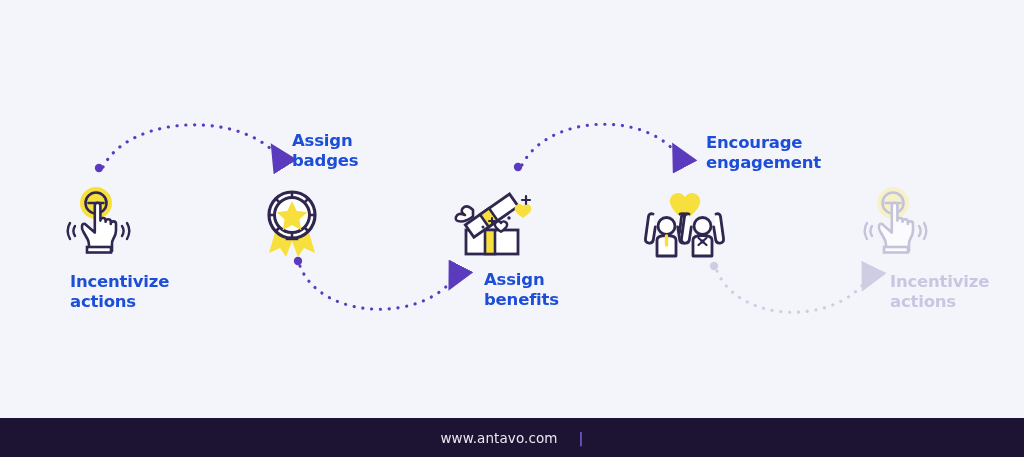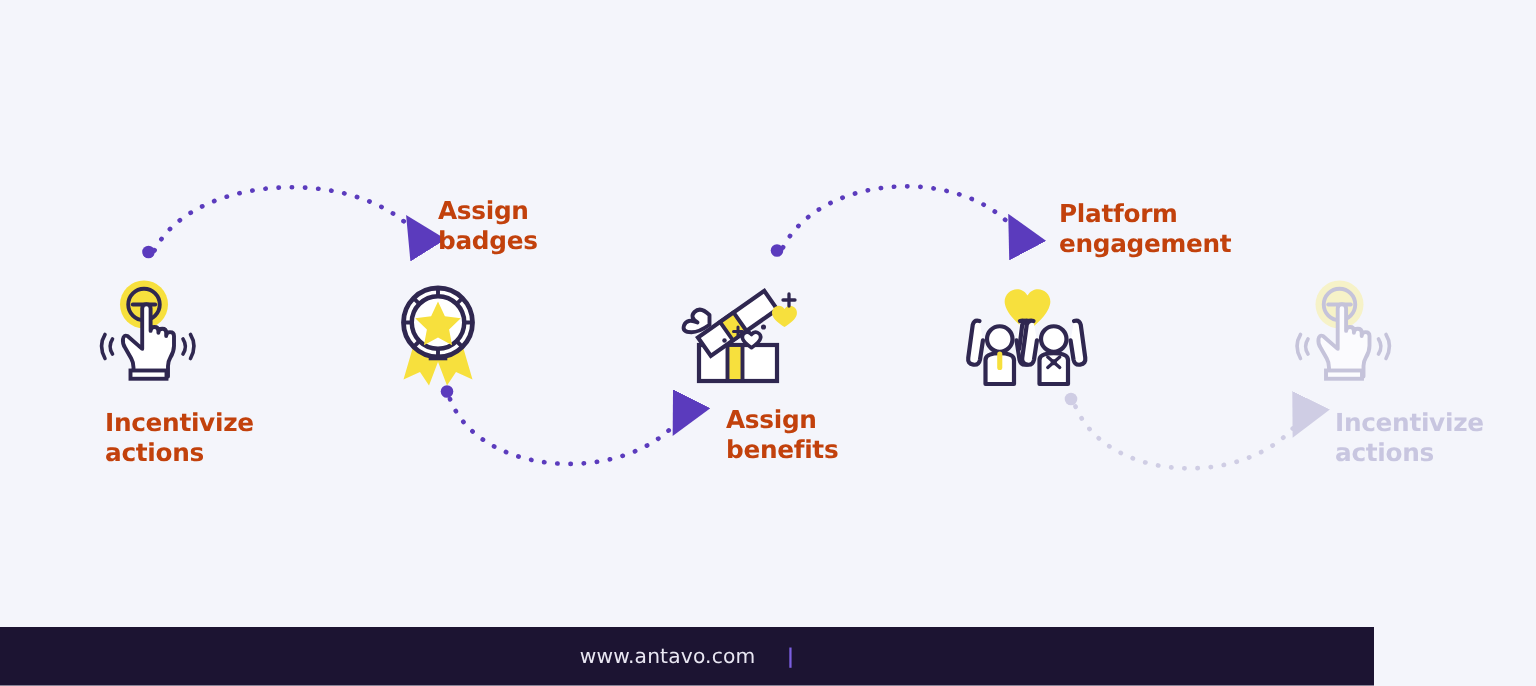--- a/index.html
+++ b/index.html
@@ -39,31 +39,31 @@
     width: 80px;
     height: 80px;
   }
   .step-label {
     position: absolute;
     font-family: "DejaVu Sans", "Liberation Sans", sans-serif;
     font-weight: bold;
     font-size: 16.5px;
     line-height: 20px;
     letter-spacing: -0.2px;
-    color: #c2410c;
+    color: #1d4ed8;
     white-space: pre-line;
   }
   .step-label.muted { color: #c8c6e0; }
 
   
   #footer {
     position: absolute;
     left: 0;
     top: 418px;
-    width: 916px;
+    width: 1024px;
     height: 39px;
     background: #1c1432;
     display: flex;
     align-items: center;
     justify-content: center;
   }
   #footer-inner {
     display: flex;
     align-items: center;
     gap: 21px;
@@ -202,21 +202,21 @@
         <path d="M26.5,54 v9" stroke="#f7e03d" stroke-width="3.4" stroke-linecap="round"></path>
         <path d="M46,32 q-3.5,-1 -4.5,2.5 l-2,16" fill="none" stroke="#2f2750" stroke-width="2.8" stroke-linecap="round"></path>
         <path d="M76,32 q3.5,-1 4.5,2.5 l3,22 q0.6,4 -3.4,4.6 q-3.6,0.5 -4.4,-3.2 l-2,-13" fill="#ffffff" stroke="#2f2750" stroke-width="2.8" stroke-linejoin="round" stroke-linecap="round"></path>
         <path d="M49,32 q-3.5,-1 -4.5,2.5 l-3,22 q-0.6,4 3.4,4.6 q3.6,0.5 4.4,-3.2 l2,-13" fill="#ffffff" stroke="#2f2750" stroke-width="2.8" stroke-linejoin="round" stroke-linecap="round"></path>
         <circle cx="62.5" cy="44" r="8.5" fill="#ffffff" stroke="#2f2750" stroke-width="2.8"></circle>
         <path d="M53,58 q0,-4.5 9.5,-4.5 q9.5,0 9.5,4.5 v16 h-19 z" fill="#ffffff" stroke="#2f2750" stroke-width="2.8" stroke-linejoin="round"></path>
         <path d="M58.5,56 l8,7 M66.5,56 l-8,7" stroke="#2f2750" stroke-width="2.2" stroke-linecap="round"></path>
         <circle cx="62.5" cy="59.5" r="2" fill="#2f2750"></circle>
       </svg>
     </div>
-    <div class="step-label" style="left:706px; top:133px;">Platform
+    <div class="step-label" style="left:706px; top:133px;">Encourage
 engagement</div>
   </div>
 
   <div class="step">
     <div class="step-icon" style="left:855px; top:182px;">
       <svg viewBox="0 0 80 80" width="80" height="80">
         <circle cx="38" cy="21" r="16" fill="#f6f2c8"></circle>
         <circle cx="38" cy="21" r="10.5" fill="none" stroke="#c5c3da" stroke-width="2.6"></circle>
         <path d="M30.5,21 h15" stroke="#c5c3da" stroke-width="2.6" stroke-linecap="round"></path>
         <path d="M27,42 q-2.5,-1 -3,2 q-0.5,3 1.5,6 l4,7

